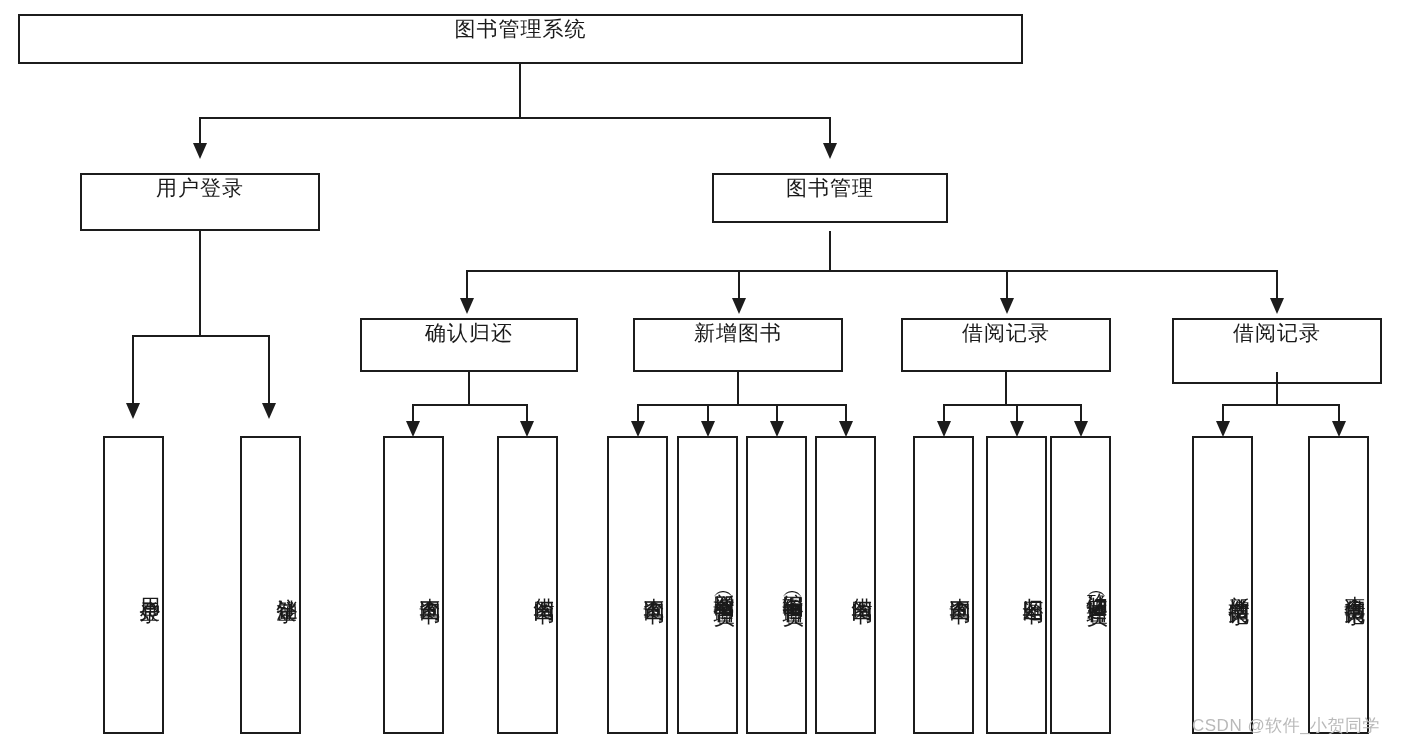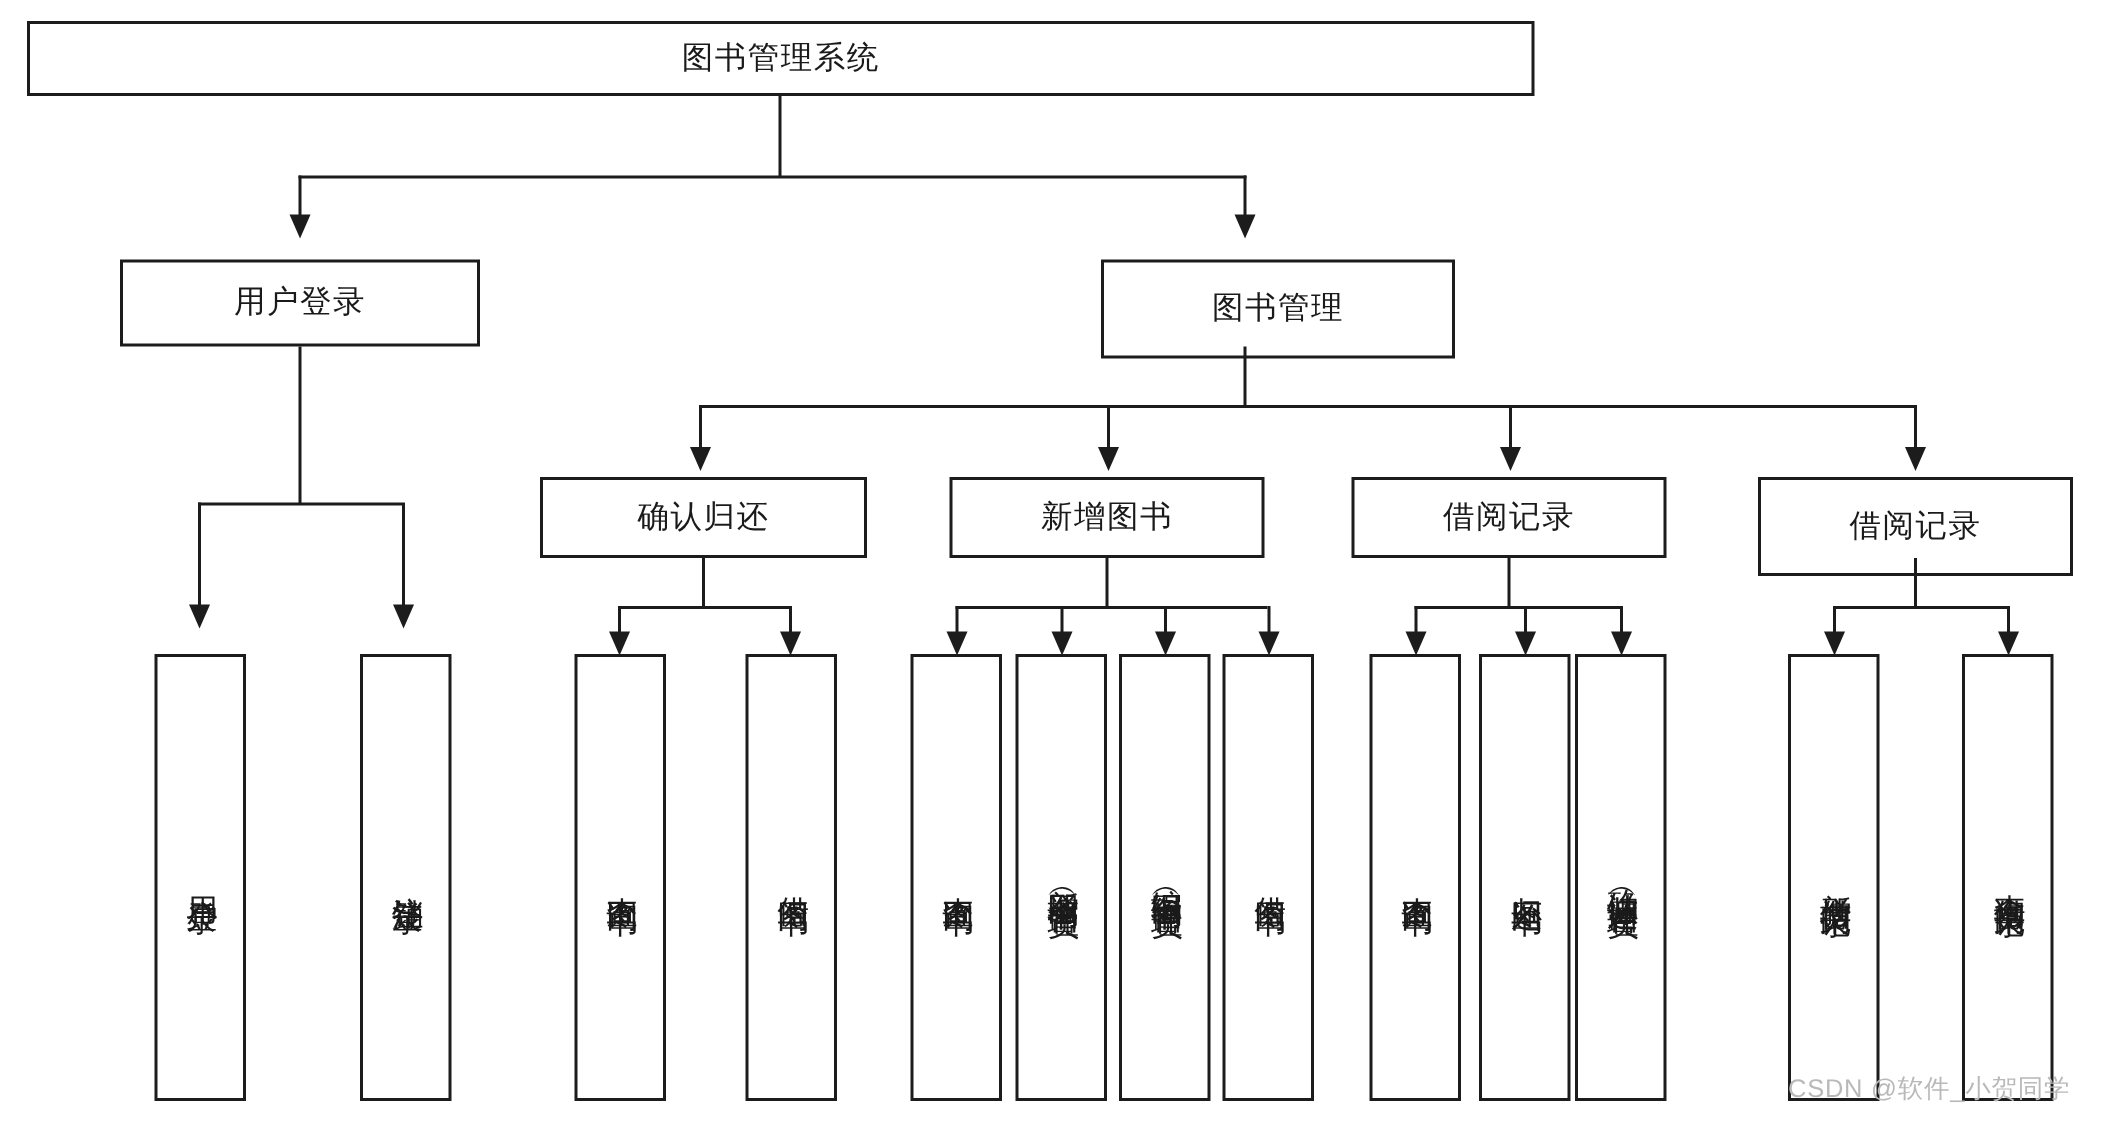--- a/index.html
+++ b/index.html
@@ -16,21 +16,21 @@
     height: 747px;
     background: #ffffff;
     overflow: hidden;
   }
   .node {
     position: absolute;
     box-sizing: border-box;
     border: 2px solid #1c1c1c;
     background: #ffffff;
     display: flex;
-    align-items: center;
+    align-items: flex-start;
     justify-content: center;
     color: #1a1a1a;
   }
   .node.horiz {
     font-size: 21px;
     letter-spacing: 1px;
     line-height: 1.2;
   }
   .node.vert {
     writing-mode: vertical-rl;
@@ -83,21 +83,21 @@
   <div class="edge h" style="left:199px; top:117px; width:632px;"></div>
 
   <div class="edge v" style="left:199px; top:117px; height:28px;"></div>
   <div class="arrow" style="left:193px; top:143px;"></div>
   <div class="edge v" style="left:829px; top:117px; height:28px;"></div>
   <div class="arrow" style="left:823px; top:143px;"></div>
 
   <div class="node horiz" style="left:80px; top:173px; width:240px; height:58px;">
     <span>用户登录</span>
   </div>
-  <div class="node horiz" style="left:712px; top:173px; width:236px; height:66px;margin-left:22px;">
+  <div class="node horiz" style="left:712px; top:173px; width:236px; height:50px;">
     <span>图书管理</span>
   </div>
 
   <div class="edge v" style="left:199px; top:231px; height:105px;"></div>
   <div class="edge h" style="left:132px; top:335px; width:136px;"></div>
   <div class="edge v" style="left:132px; top:335px; height:70px;"></div>
   <div class="arrow" style="left:126px; top:403px;"></div>
   <div class="edge v" style="left:268px; top:335px; height:70px;"></div>
   <div class="arrow" style="left:262px; top:403px;"></div>
 

